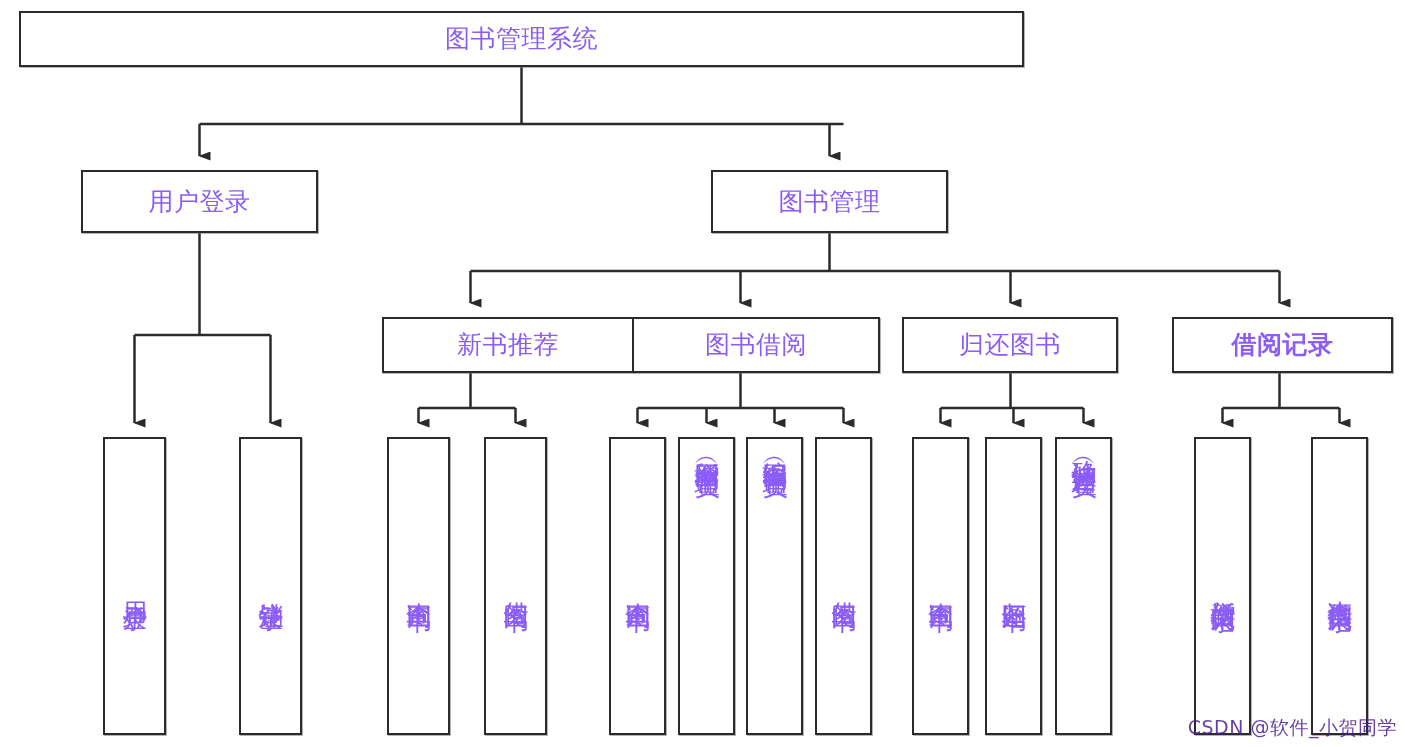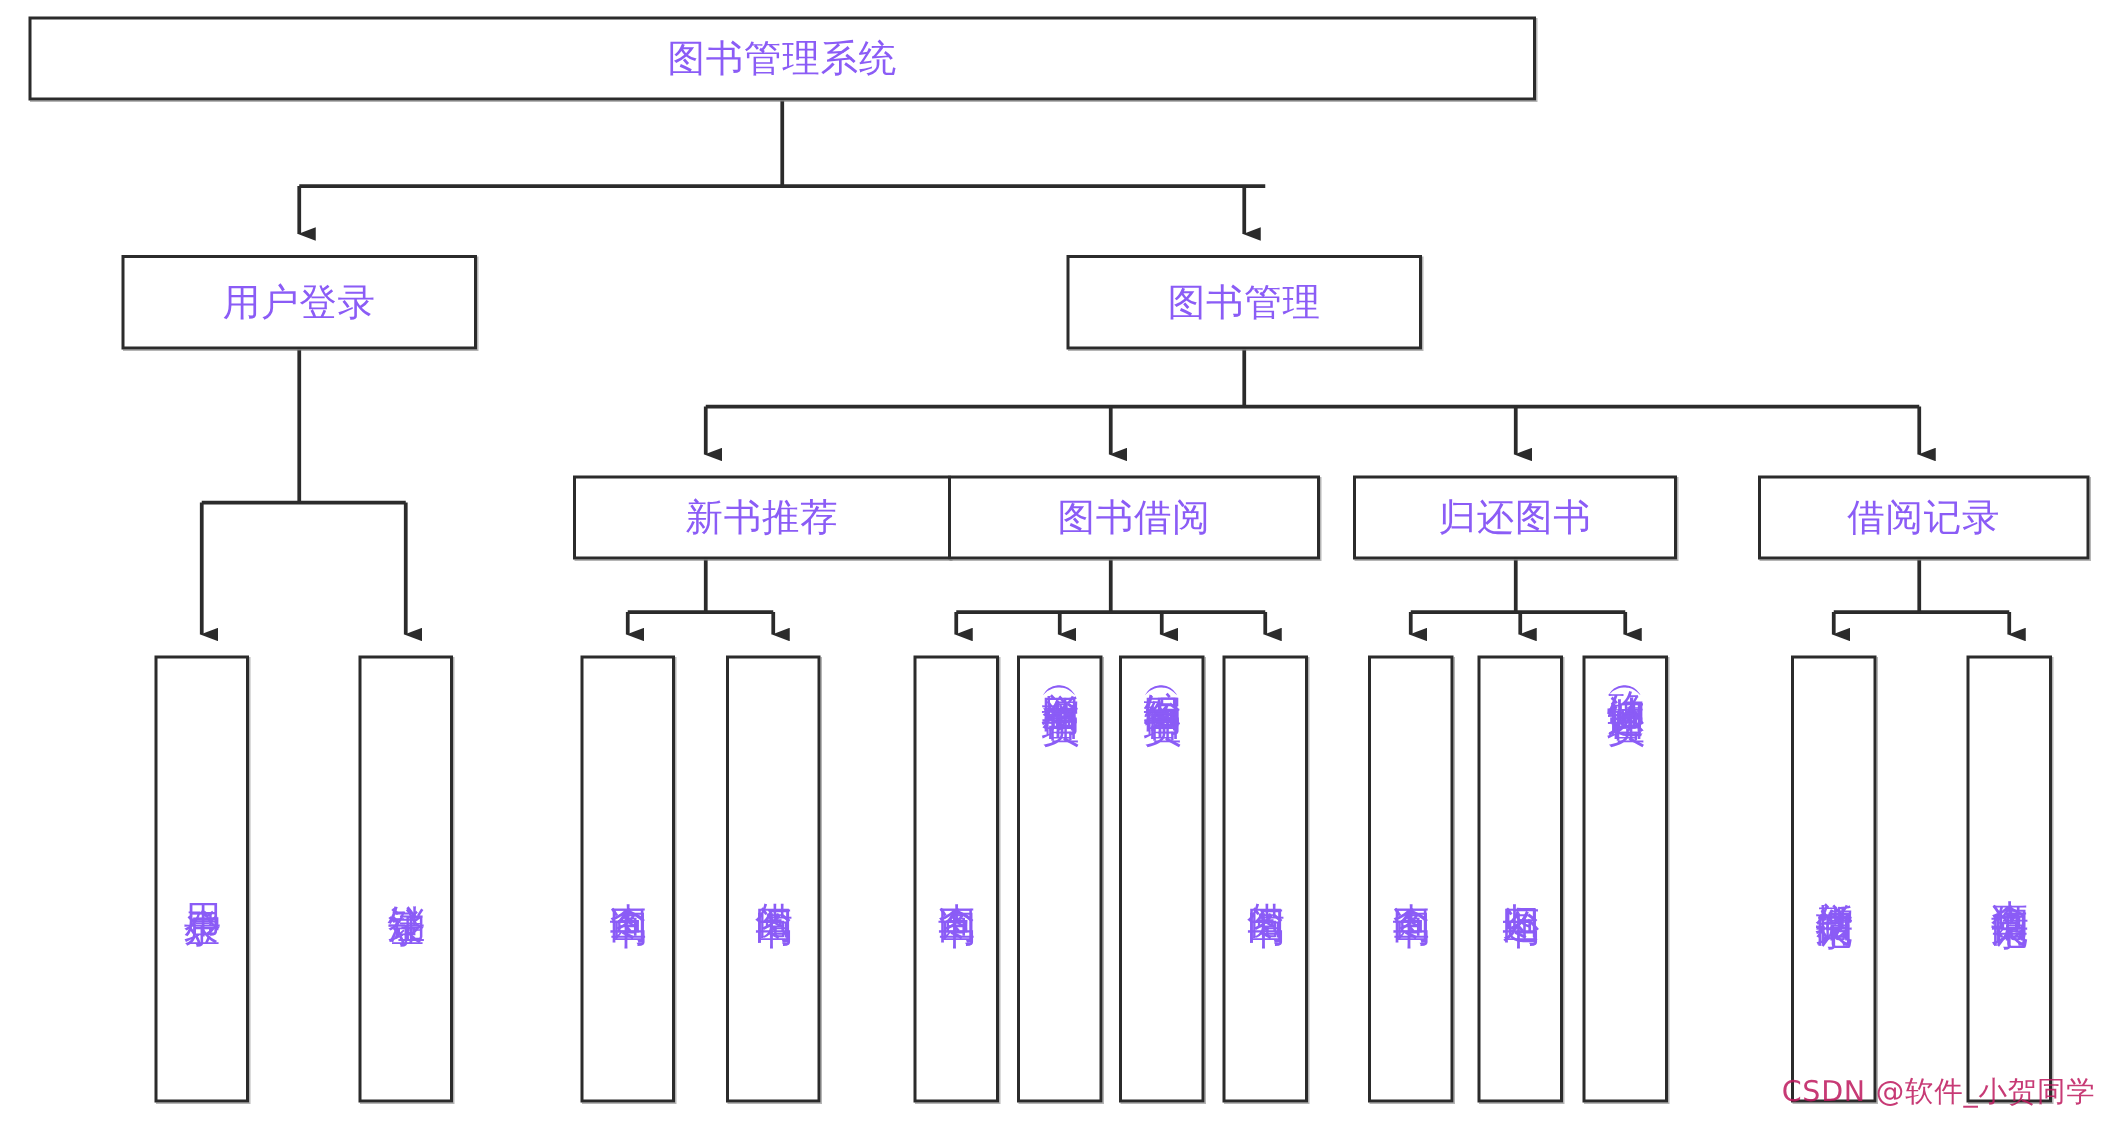--- a/index.html
+++ b/index.html
@@ -60,21 +60,21 @@
   }
   .node.vertical.centered {
     align-items: center;
     padding-top: 0;
   }
   #watermark {
     position: absolute;
     right: 8px;
     bottom: 6px;
     font-size: 19px;
-    color: #be185d;
+    color: #4c1d95;
     opacity: 0.85;
     white-space: nowrap;
     letter-spacing: 0.5px;
   }
 </style>
 </head>
 <body>
 
 <div id="diagram-root">
 
@@ -153,21 +153,21 @@
 
   <div class="node horizontal" style="left:362px; top:317px; width:252px; height:56px;margin-left:20px;">
     <span class="label">新书推荐</span>
   </div>
   <div class="node horizontal" style="left:632px; top:317px; width:248px; height:56px;">
     <span class="label">图书借阅</span>
   </div>
   <div class="node horizontal" style="left:902px; top:317px; width:216px; height:56px;">
     <span class="label">归还图书</span>
   </div>
-  <div class="node horizontal" style="left:1172px; top:317px; width:221px; height:56px;">
+  <div class="node horizontal" style="left:1172px; top:317px; width:221px; height:56px;font-weight:bold;">
     <span class="label">借阅记录</span>
   </div>
 
   <div class="node vertical centered" style="left:103px; top:437px; width:63px; height:298px;">
     <span class="label">用户登录</span>
   </div>
   <div class="node vertical centered" style="left:239px; top:437px; width:63px; height:298px;">
     <span class="label">注销登录</span>
   </div>
 

